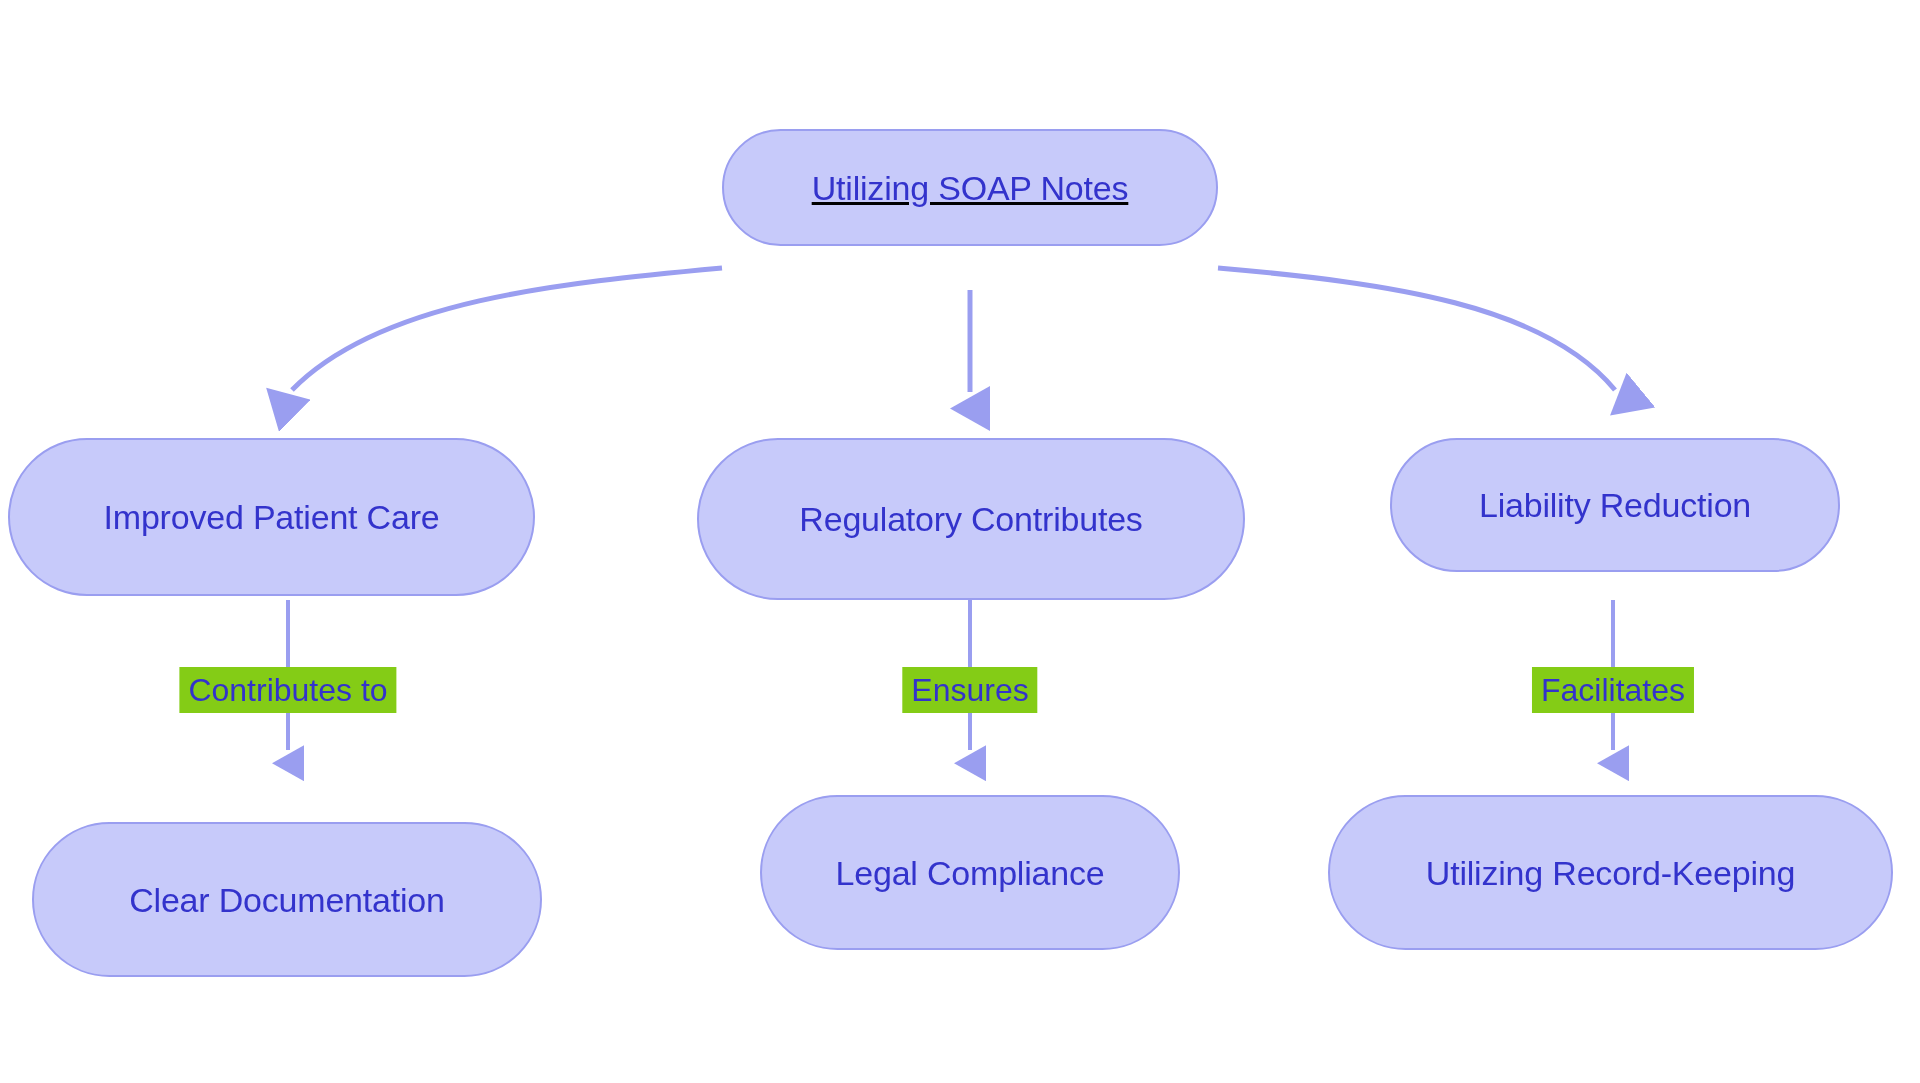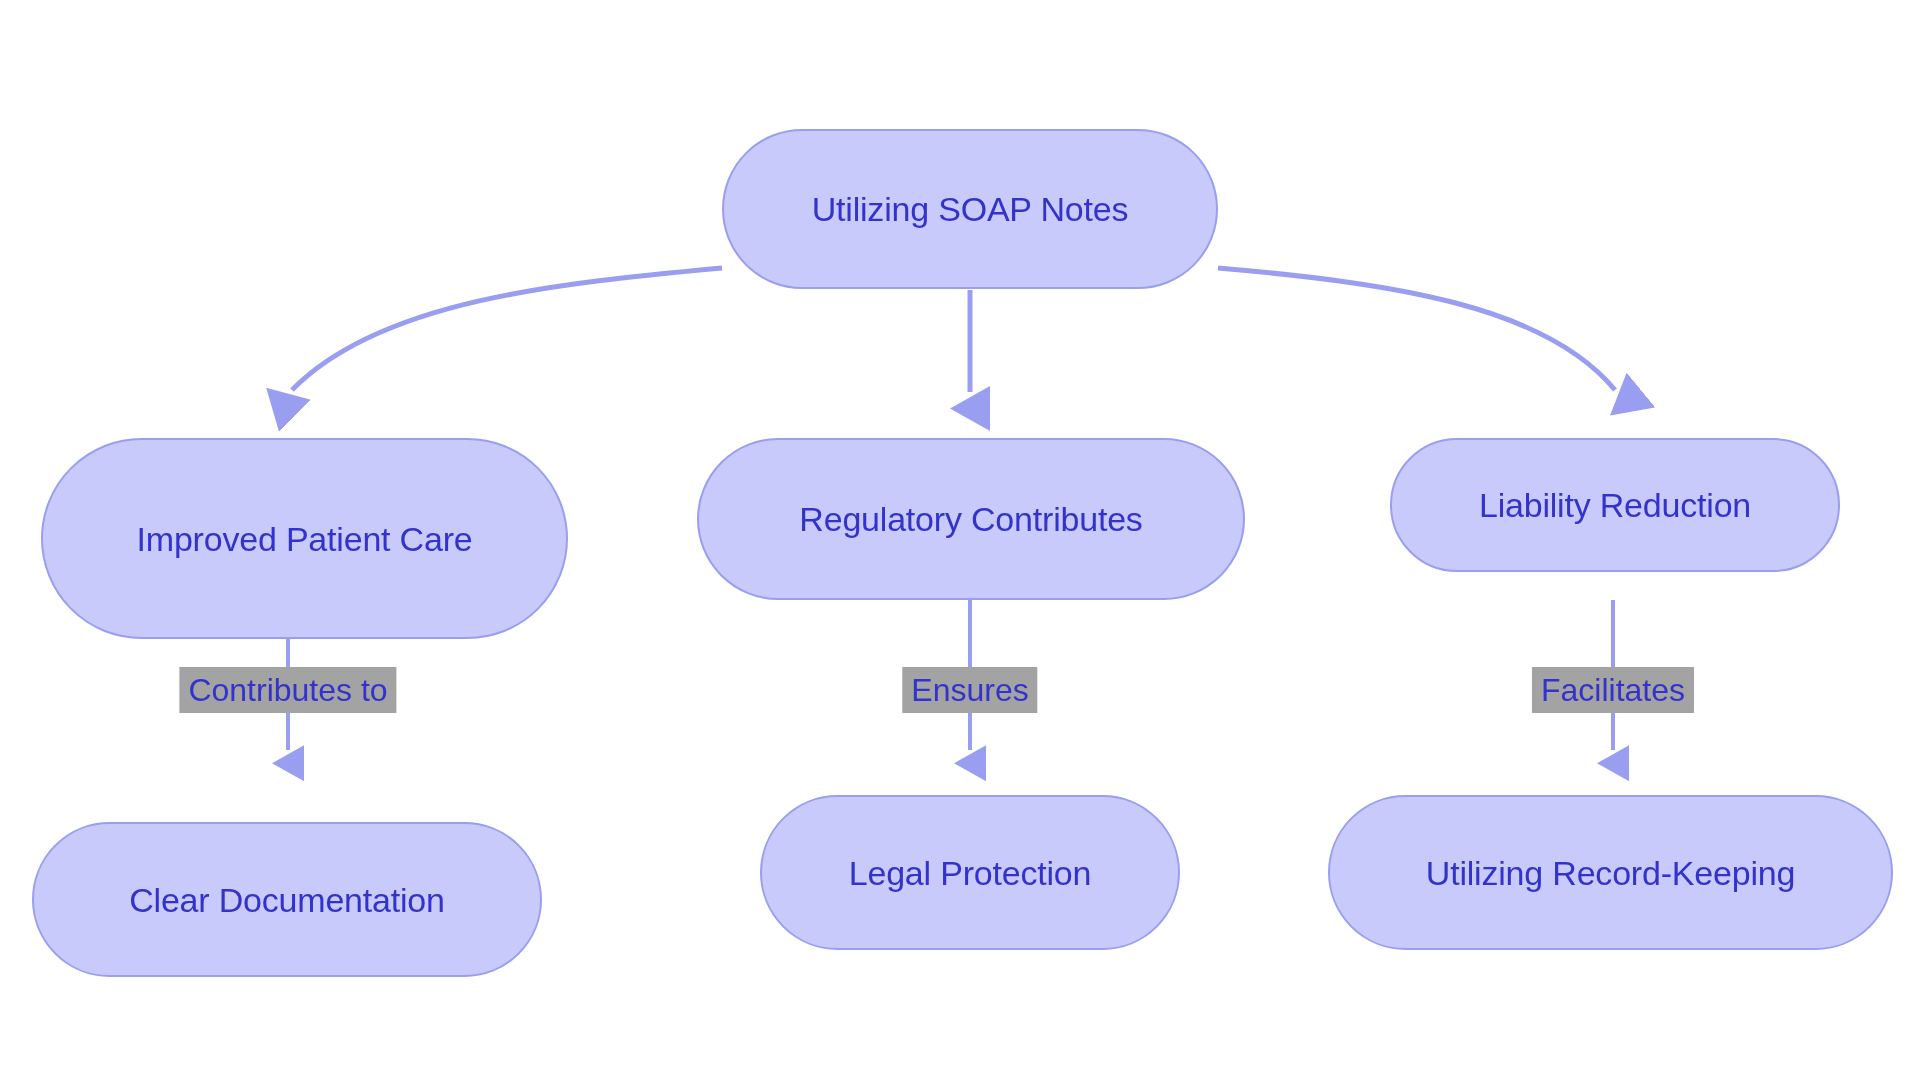--- a/index.html
+++ b/index.html
@@ -44,21 +44,21 @@
     font-size: 34px;
     font-weight: 400;
     letter-spacing: -0.2px;
     white-space: nowrap;
     line-height: 1;
     text-align: center;
   }
   .edge-label {
     position: absolute;
     z-index: 4;
-    background: #a3a3a3;
+    background: #84cc16;
     color: #3333cc;
     font-size: 32px;
     line-height: 1;
     white-space: nowrap;
     padding: 7px 9px;
     transform: translate(-50%, -50%);
     text-align: center;
   }
 </style>
 </head>
@@ -79,42 +79,42 @@
 
     <path d="M 1218,268 C 1390,283 1545,305 1615,390" fill="none" stroke="#9a9ef0" stroke-width="5" marker-end="url(#arrowhead)"></path>
 
     <path d="M 288,600 L 288,750" fill="none" stroke="#9a9ef0" stroke-width="4" marker-end="url(#arrowhead)"></path>
 
     <path d="M 970,600 L 970,750" fill="none" stroke="#9a9ef0" stroke-width="4" marker-end="url(#arrowhead)"></path>
 
     <path d="M 1613,600 L 1613,750" fill="none" stroke="#9a9ef0" stroke-width="4" marker-end="url(#arrowhead)"></path>
   </svg>
 
-  <div class="node" style="left:722px; top:129px; width:496px; height:160px;">
+  <div class="node" style="left:722px; top:129px; width:496px; height:117px;text-decoration:underline;">
     <span class="node-label">Utilizing SOAP Notes</span>
   </div>
 
-  <div class="node" style="left:41px; top:438px; width:527px; height:201px;">
+  <div class="node" style="left:8px; top:438px; width:527px; height:158px;">
     <span class="node-label">Improved Patient Care</span>
   </div>
 
   <div class="node" style="left:697px; top:438px; width:548px; height:162px;">
     <span class="node-label">Regulatory Contributes</span>
   </div>
 
   <div class="node" style="left:1390px; top:438px; width:450px; height:134px;">
     <span class="node-label">Liability Reduction</span>
   </div>
 
   <div class="node" style="left:32px; top:795px; width:510px; height:155px;margin-top:27px;">
     <span class="node-label">Clear Documentation</span>
   </div>
 
   <div class="node" style="left:760px; top:795px; width:420px; height:155px;">
-    <span class="node-label">Legal Protection</span>
+    <span class="node-label">Legal Compliance</span>
   </div>
 
   <div class="node" style="left:1328px; top:795px; width:565px; height:155px;">
     <span class="node-label">Utilizing Record-Keeping</span>
   </div>
 
   <div class="edge-label" style="left:288px; top:690px;">
     <span>Contributes to</span>
   </div>
 

